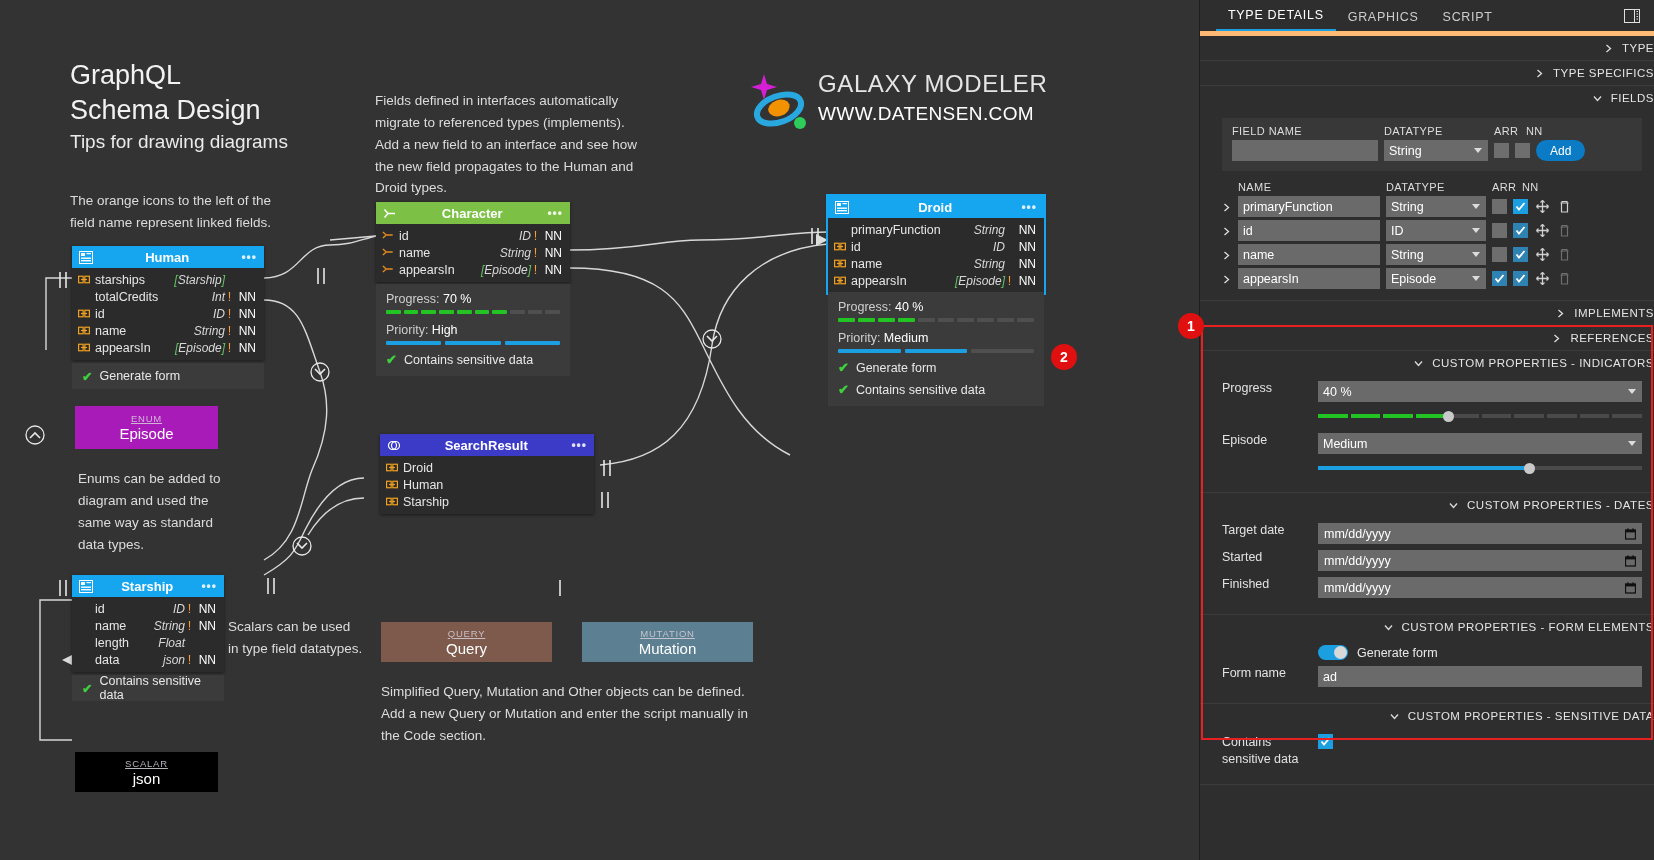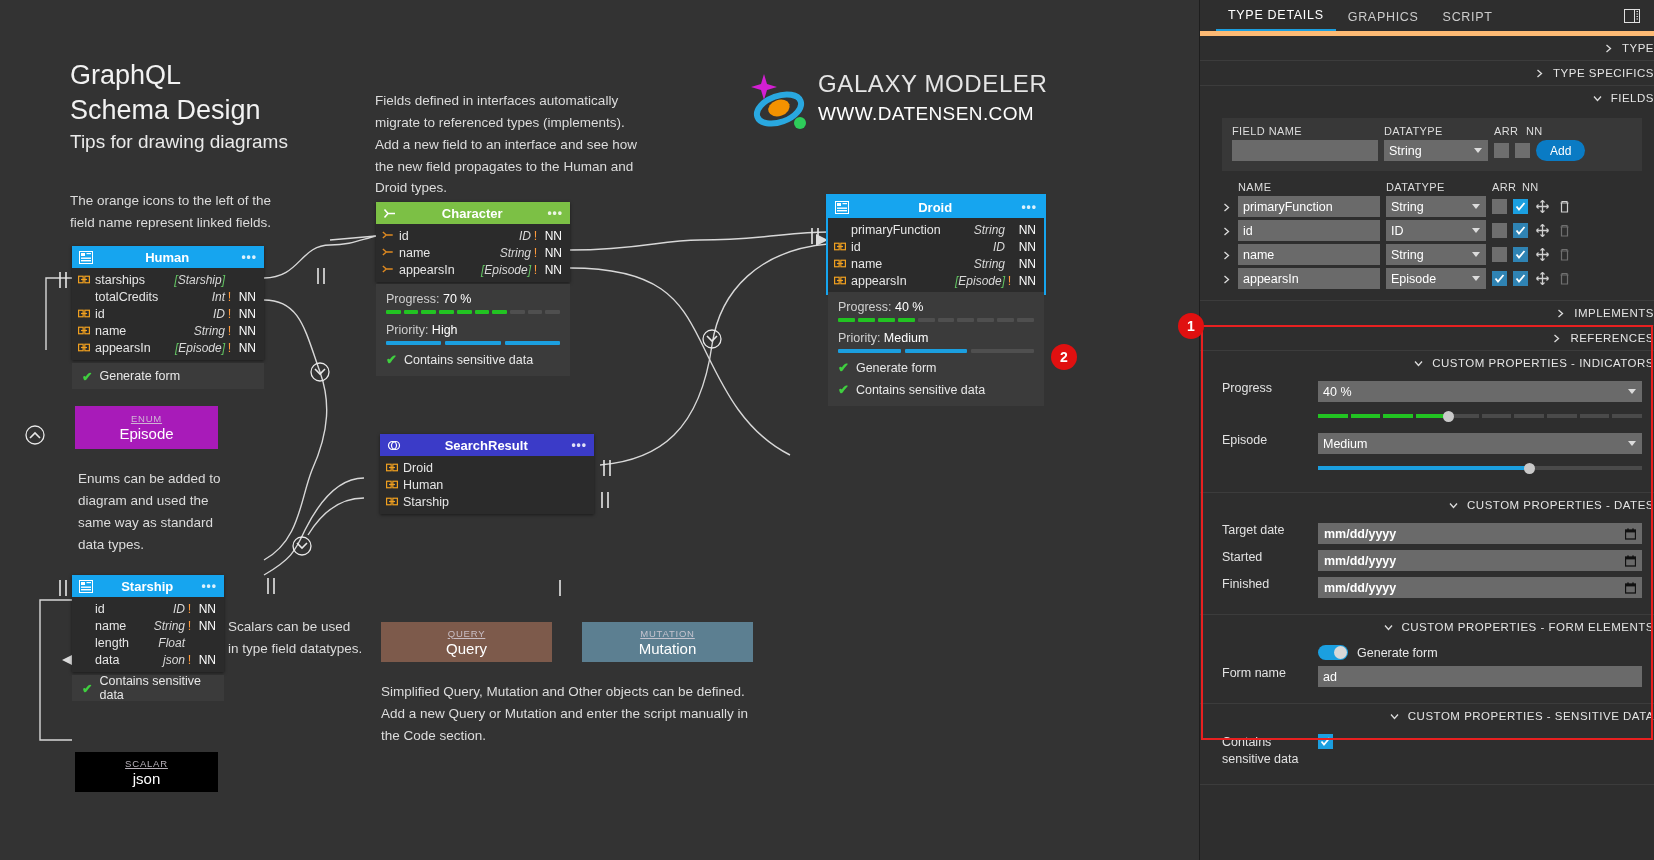--- a/index.html
+++ b/index.html
@@ -97,21 +97,21 @@
   .proprow { display:flex; margin-bottom:6px; }
   .proplbl { width:96px; font-size:12.5px; color:#e2e2e2; flex:0 0 96px; }
   .propctl { flex:1; }
   .slider { height:16px; position:relative; display:flex; align-items:center; }
   .slider .track { position:absolute; left:0; right:0; height:4px; background:#4a4a4a; }
   .slider .segs { position:absolute; left:0; right:0; display:flex; gap:3px; }
   .slider .segs i { height:4px; flex:1; background:#4a4a4a; }
   .slider .segs i.on { background:#22c322; }
   .slider .fill { position:absolute; left:0; height:4px; background:#1b9fe0; }
   .slider .knob { position:absolute; width:11px; height:11px; border-radius:50%; background:#c9c9c9; }
-  .dateinp { background:#6a6a6a; height:21px; display:flex; align-items:center; padding:0 6px; font-size:12.5px; color:#ffffff; position:relative;font-weight:bold; }
+  .dateinp { background:#6a6a6a; height:21px; display:flex; align-items:center; padding:0 6px; font-size:12.5px; color:#ffffff; position:relative; }
   .dateinp .cal { position:absolute; right:6px; width:11px; height:12px; }
   .toggle { width:30px; height:15px; border-radius:8px; background:#1b9fe0; position:relative; flex:0 0 30px; cursor:pointer; }
   .toggle .knob { position:absolute; right:1px; top:1px; width:13px; height:13px; border-radius:50%; background:#d8d8d8; }
   .redbox { position:absolute; border:2px solid #e82020; pointer-events:none; }
   .badge { position:absolute; width:26px; height:26px; border-radius:50%; background:#e01010; color:#fff; font-size:14px; font-weight:bold; display:flex; align-items:center; justify-content:center; }
 </style>
 </head>
 <body>
 
 <div id="canvas">

